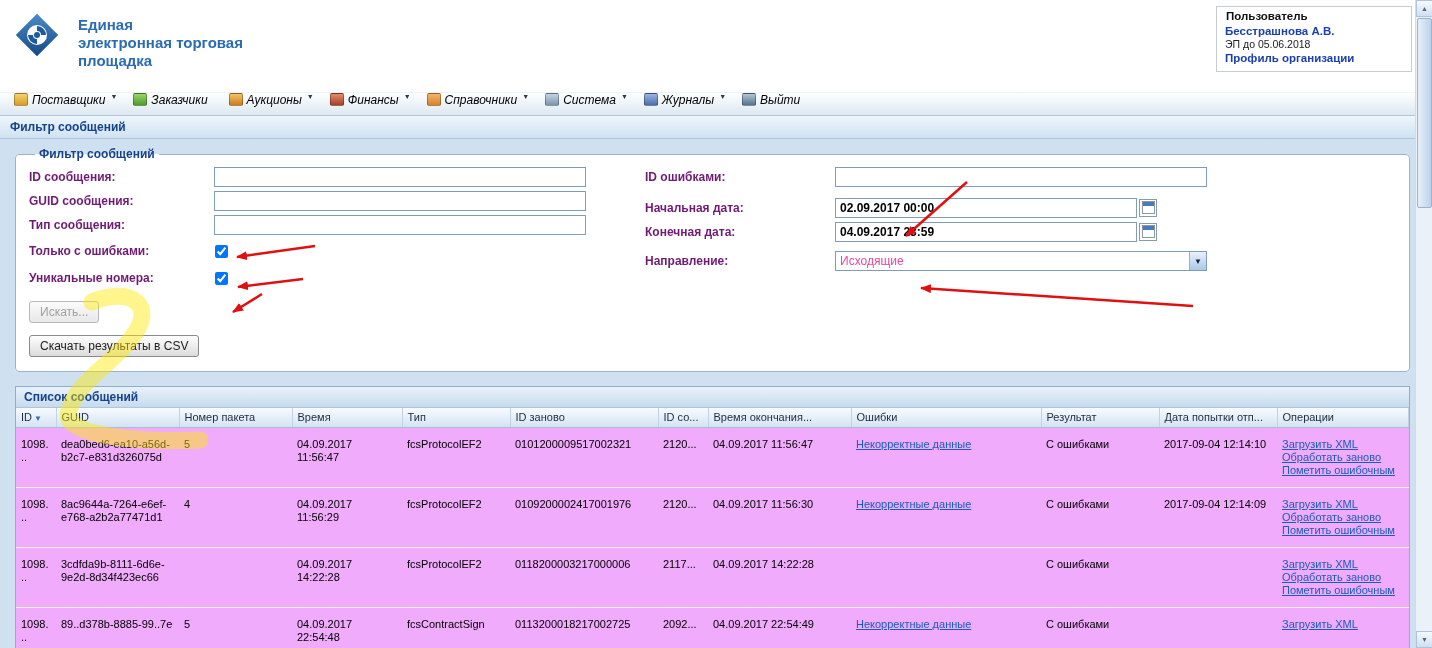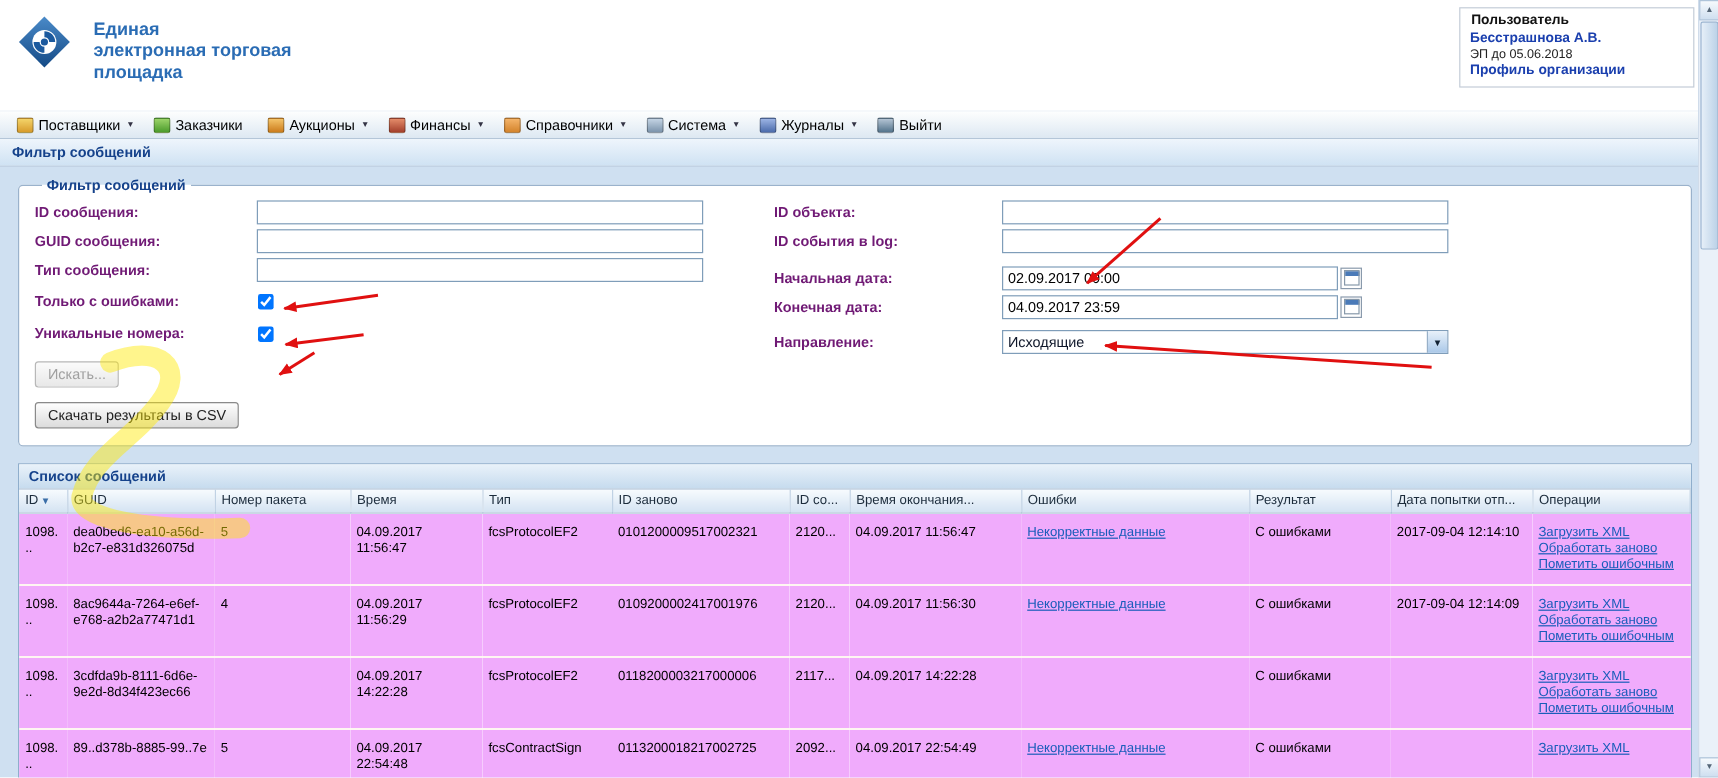--- a/index.html
+++ b/index.html
@@ -13,21 +13,21 @@
   .logo-text { margin-left:14px; margin-top:8px; color:#2a6cb4; font-weight:bold; font-size:15px; line-height:18px; }
   .user-box { position:absolute; right:20px; top:6px; width:196px; border:1px solid #c4ccd8; background:#fff; padding:2px 8px 6px 8px; }
   .user-box .ub-title { font-weight:bold; font-size:11.5px; color:#111; margin:-9px 0 2px -2px; background:#fff; display:inline-block; padding:0 3px; }
   .user-box a { display:block; font-size:11.5px; font-weight:bold; color:#1a3fae; cursor:pointer; line-height:14px; }
   .user-box .cert { font-size:10.5px; color:#222; line-height:13px; }
 
   
   .menu-bar { position:absolute; top:92px; left:0; width:1432px; height:24px;
     background:linear-gradient(#fdfefe,#dde8f2); border-top:1px solid #eef3f8; border-bottom:1px solid #b4c6d8;
     display:flex; align-items:center; padding-left:6px; }
-  .menu-item { display:flex; align-items:center; gap:4px; padding:0 8px; height:22px; cursor:pointer; color:#000; font-size:12px; white-space:nowrap; }
+  .menu-item { display:flex; align-items:flex-start; gap:4px; padding:0 8px; height:22px; cursor:pointer; color:#000; font-size:12px; white-space:nowrap;font-style:italic; }
   .ic { width:14px; height:13px; display:inline-block; border-radius:2px; border:1px solid rgba(0,0,0,0.28); }
   .ic-suppliers   { background:linear-gradient(#f4d46a,#d89c2c); }
   .ic-customers   { background:linear-gradient(#9cd46a,#4c9c2c); }
   .ic-auctions    { background:linear-gradient(#f4c46a,#cc7c1c); }
   .ic-finance     { background:linear-gradient(#e48c6a,#a4402c); }
   .ic-directories { background:linear-gradient(#f4b46a,#d4842c); }
   .ic-system      { background:linear-gradient(#c4d4e4,#7c94ac); }
   .ic-journals    { background:linear-gradient(#9cb4e4,#4c6cac); }
   .ic-exit        { background:linear-gradient(#b4c4d4,#54748c); }
   .dd { font-size:7px; color:#334; margin-left:1px; }
@@ -44,28 +44,28 @@
   fieldset.filter { background:#fff; border:1px solid #9ab2cc; border-radius:4px; padding:6px 0 14px 13px; }
   fieldset.filter legend { color:#15428b; font-weight:bold; font-size:12px; padding:0 4px; margin-left:6px; }
   .filter-columns { display:flex; }
   .fcol-left { width:600px; }
   .fcol-right { flex:1; padding-left:16px; }
   .frow { display:flex; align-items:center; height:20px; margin-bottom:4px; }
   .frow label { font-weight:bold; color:#701a75; font-size:12px; }
   .fcol-left  .frow label { width:185px; }
   .fcol-right .frow label { width:190px; }
   .txt { width:372px; height:20px; border:1px solid #7f9db9; background:#fff; font-family:"Liberation Sans",sans-serif; font-size:12px; padding:1px 4px; }
-  .txt-date { width:280px; }
+  .txt-date { width:302px;font-weight:bold; }
   .cal-btn { width:18px; height:18px; margin-left:2px; border:1px solid #8a9aac; background:#fff; display:inline-flex; align-items:flex-start; justify-content:center; cursor:pointer; padding:1px; }
   .cal-glyph { width:13px; height:13px; border:1px solid #8899aa;
     background:linear-gradient(#4a7ab8,#4a7ab8) top/13px 4px no-repeat, #fff; }
   .chk-row { margin-top:5px; height:22px; }
   .chk { margin-left:1px; width:13px; height:13px; }
   .sel { width:372px; height:20px; border:1px solid #7f9db9; background:#fff; display:flex; align-items:center; position:relative; cursor:pointer; }
-  .sel .sel-value { padding-left:4px; font-size:12px; color:#0f172a; flex:1; }
+  .sel .sel-value { padding-left:4px; font-size:12px; color:#ec4899; flex:1; }
   .sel .sel-btn { width:17px; height:18px; background:linear-gradient(#e8f1fa,#aac8e8); border-left:1px solid #98b0c8; display:flex; align-items:center; justify-content:center; font-size:8px; color:#123; }
   .btn { font-family:"Liberation Sans",sans-serif; font-size:12px; height:22px; padding:0 10px; border-radius:3px;
     border:1px solid #8a8a8a; background:linear-gradient(#fefefe,#dcdcdc); color:#222; cursor:pointer; display:block; }
   .btn-search { margin-top:12px; color:#a0a0a0; border-color:#b8b8b8; background:linear-gradient(#fbfbfb,#e8e8e8); cursor:default; }
   .btn-csv { margin-top:12px; }
 
   
   .results { margin-top:14px; border:1px solid #8faecc; background:#fff; }
   .results-header { height:21px; background:linear-gradient(#e9f2fa,#c6dbee); color:#15428b; font-weight:bold; font-size:12px; padding:3px 8px; border-bottom:1px solid #b0c4da; }
   table.grid { width:100%; border-collapse:collapse; table-layout:fixed; font-size:11px; }
@@ -188,25 +188,21 @@
         <div class="frow chk-row">
           <label>Уникальные номера:</label>
           <input class="chk" type="checkbox" checked="checked" style="">
         </div>
         <button class="btn btn-search" disabled="">Искать...</button>
         <button class="btn btn-csv">Скачать результаты в CSV</button>
       </div>
 
       <div class="fcol-right">
         <div class="frow">
-          <label>ID объекта:</label>
-          <input class="txt" type="text" value="" style="">
-        </div>
-        <div class="frow">
-          <label>ID события в log:</label>
+          <label>ID ошибками:</label>
           <input class="txt" type="text" value="" style="">
         </div>
         <div class="frow" style="margin-top:11px;">
           <label>Начальная дата:</label>
           <input class="txt txt-date" type="text" value="02.09.2017 00:00" style="">
           <span class="cal-btn">
               <span class="cal-glyph"></span>
             </span>
         </div>
         <div class="frow">

